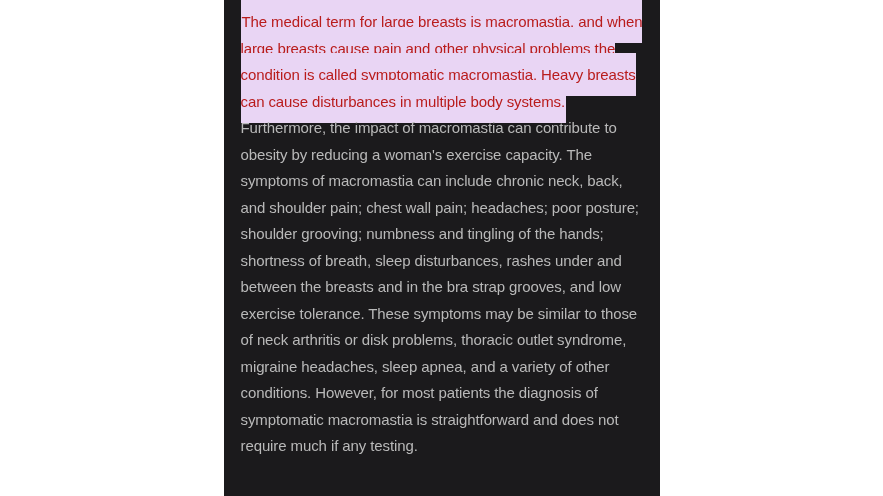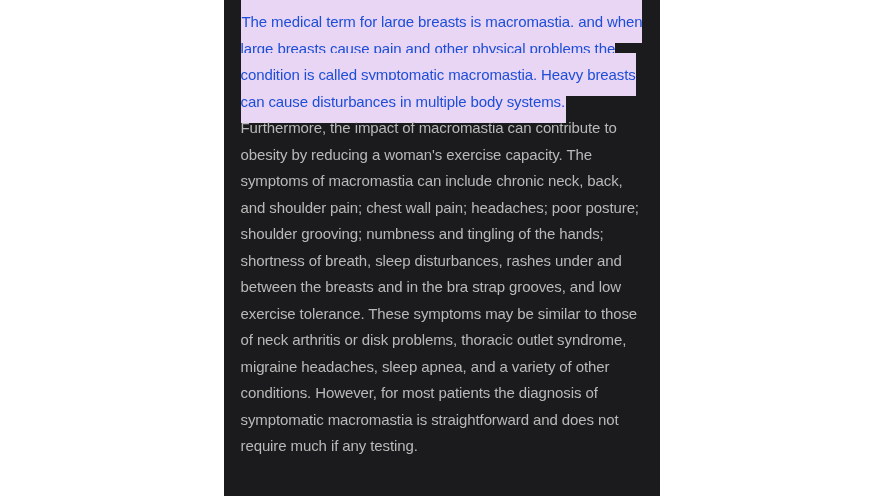--- a/index.html
+++ b/index.html
@@ -22,21 +22,21 @@
   .article {
     margin: 0;
     font-size: 15px;
     line-height: 26.5px;
     letter-spacing: -0.1px;
     color: #b9b9b9;
     text-align: left;
   }
   .highlight {
     background: #e9d5f4;
-    color: #1d4ed8;
+    color: #b91c1c;
     padding: 13px 1px;
     -webkit-box-decoration-break: slice;
     box-decoration-break: slice;
   }
 </style>
 </head>
 <body>
 
 <div class="reader-column">
   <p class="article"><span class="highlight">The medical term for large breasts is macromastia, and when large breasts cause pain and other physical problems the condition is called symptomatic macromastia. Heavy breasts can cause disturbances in multiple body systems.</span> <span>Furthermore, the impact of macromastia can contribute to obesity by reducing a woman's exercise capacity. The symptoms of macromastia can include chronic neck, back, and shoulder pain; chest wall pain; headaches; poor posture; shoulder grooving; numbness and tingling of the hands; shortness of breath, sleep disturbances, rashes under and between the breasts and in the bra strap grooves, and low exercise tolerance. These symptoms may be similar to those of neck arthritis or disk problems, thoracic outlet syndrome, migraine headaches, sleep apnea, and a variety of other conditions. However, for most patients the diagnosis of symptomatic macromastia is straightforward and does not require much if any testing.</span></p>

